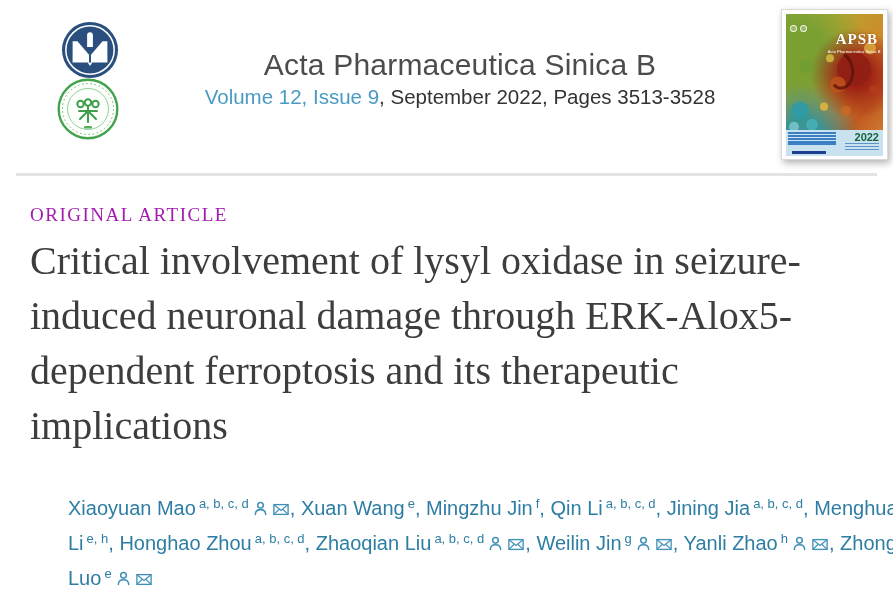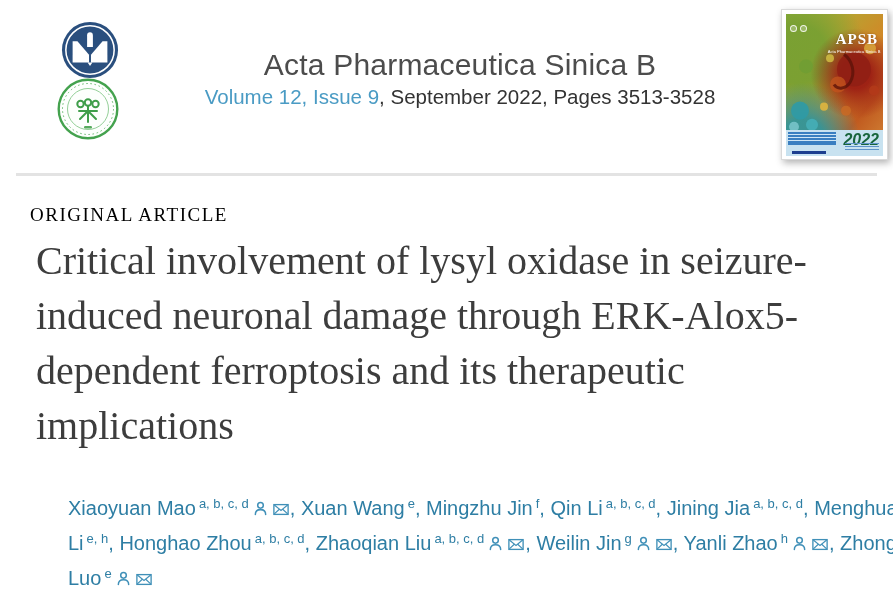--- a/index.html
+++ b/index.html
@@ -50,35 +50,35 @@
   }
   .cover-band {
     position:absolute; left:0; right:0; bottom:0; height:26px; background:#c8e2f0;
   }
   .cover-band-box {
     position:absolute; left:2px; top:2px; width:48px; height:13px; background:#3a7fc1;
     background-image:linear-gradient(#3a7fc1 2px, #cfe6f5 2px, #cfe6f5 3px, #3a7fc1 3px,
       #3a7fc1 5px, #cfe6f5 5px, #cfe6f5 6px, #3a7fc1 6px, #3a7fc1 8px, #cfe6f5 8px, #cfe6f5 9px, #3a7fc1 9px);
   }
   .cover-year {
-    position:absolute; right:4px; top:1px; color:#17643b; font-weight:bold; font-size:16px;font-style:italic;
+    position:absolute; right:4px; top:1px; color:#17643b; font-weight:bold; font-size:11px;
   }
   .cover-sd { position:absolute; left:6px; bottom:2px; width:34px; height:3px; background:#1d3f8f; }
   .cover-microtext { position:absolute; right:4px; top:13px; width:34px; }
   .cover-microtext i { display:block; height:1px; background:#5f93c9; margin-bottom:2px; }
   
   .divider { position:absolute; left:16px; right:16px; top:173px; height:3px; background:#e3e3e3; }
   
   .section-label {
     position:absolute; left:30px; top:204px;
-    font-family:"Liberation Serif", serif; font-size:19px; color:#000000;
+    font-family:"Liberation Serif", serif; font-size:19px; color:#a21caf;
     letter-spacing:1.5px;
   }
   .article-title {
-    position:absolute; left:36px; top:233px; width:812px;
+    position:absolute; left:30px; top:233px; width:812px;
     font-family:"Liberation Serif", serif; font-weight:400;
     font-size:40px; line-height:55px; color:#3d3d3d;
   }
   .authors {
     position:absolute; left:28px; top:492px; width:845px;
     font-size:20px; line-height:33px; color:#2e7ea4;margin-left:40px;
   }
   .author { cursor:pointer; white-space:normal; }
   .a-sup { font-size:13px; position:relative; top:-7px; margin-left:3px; }
   .a-sep { color:#2e7ea4; }

